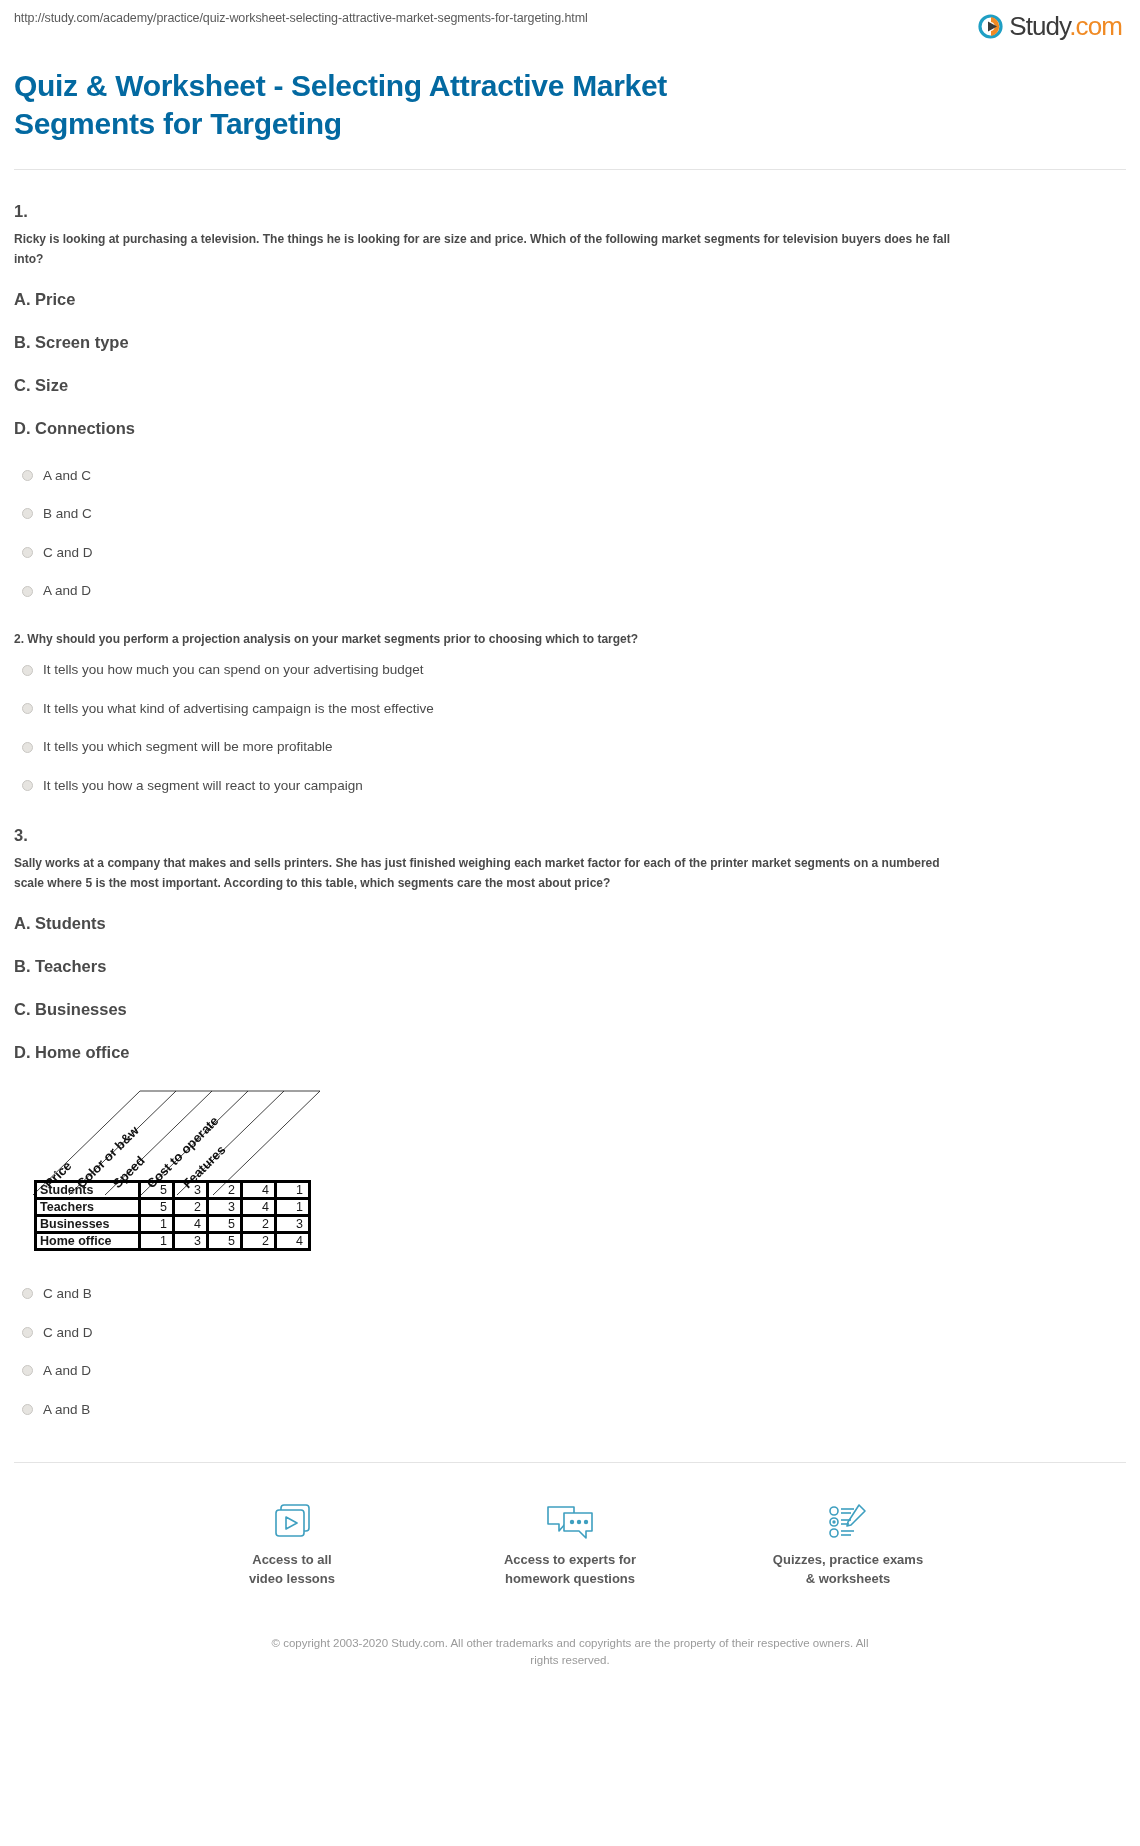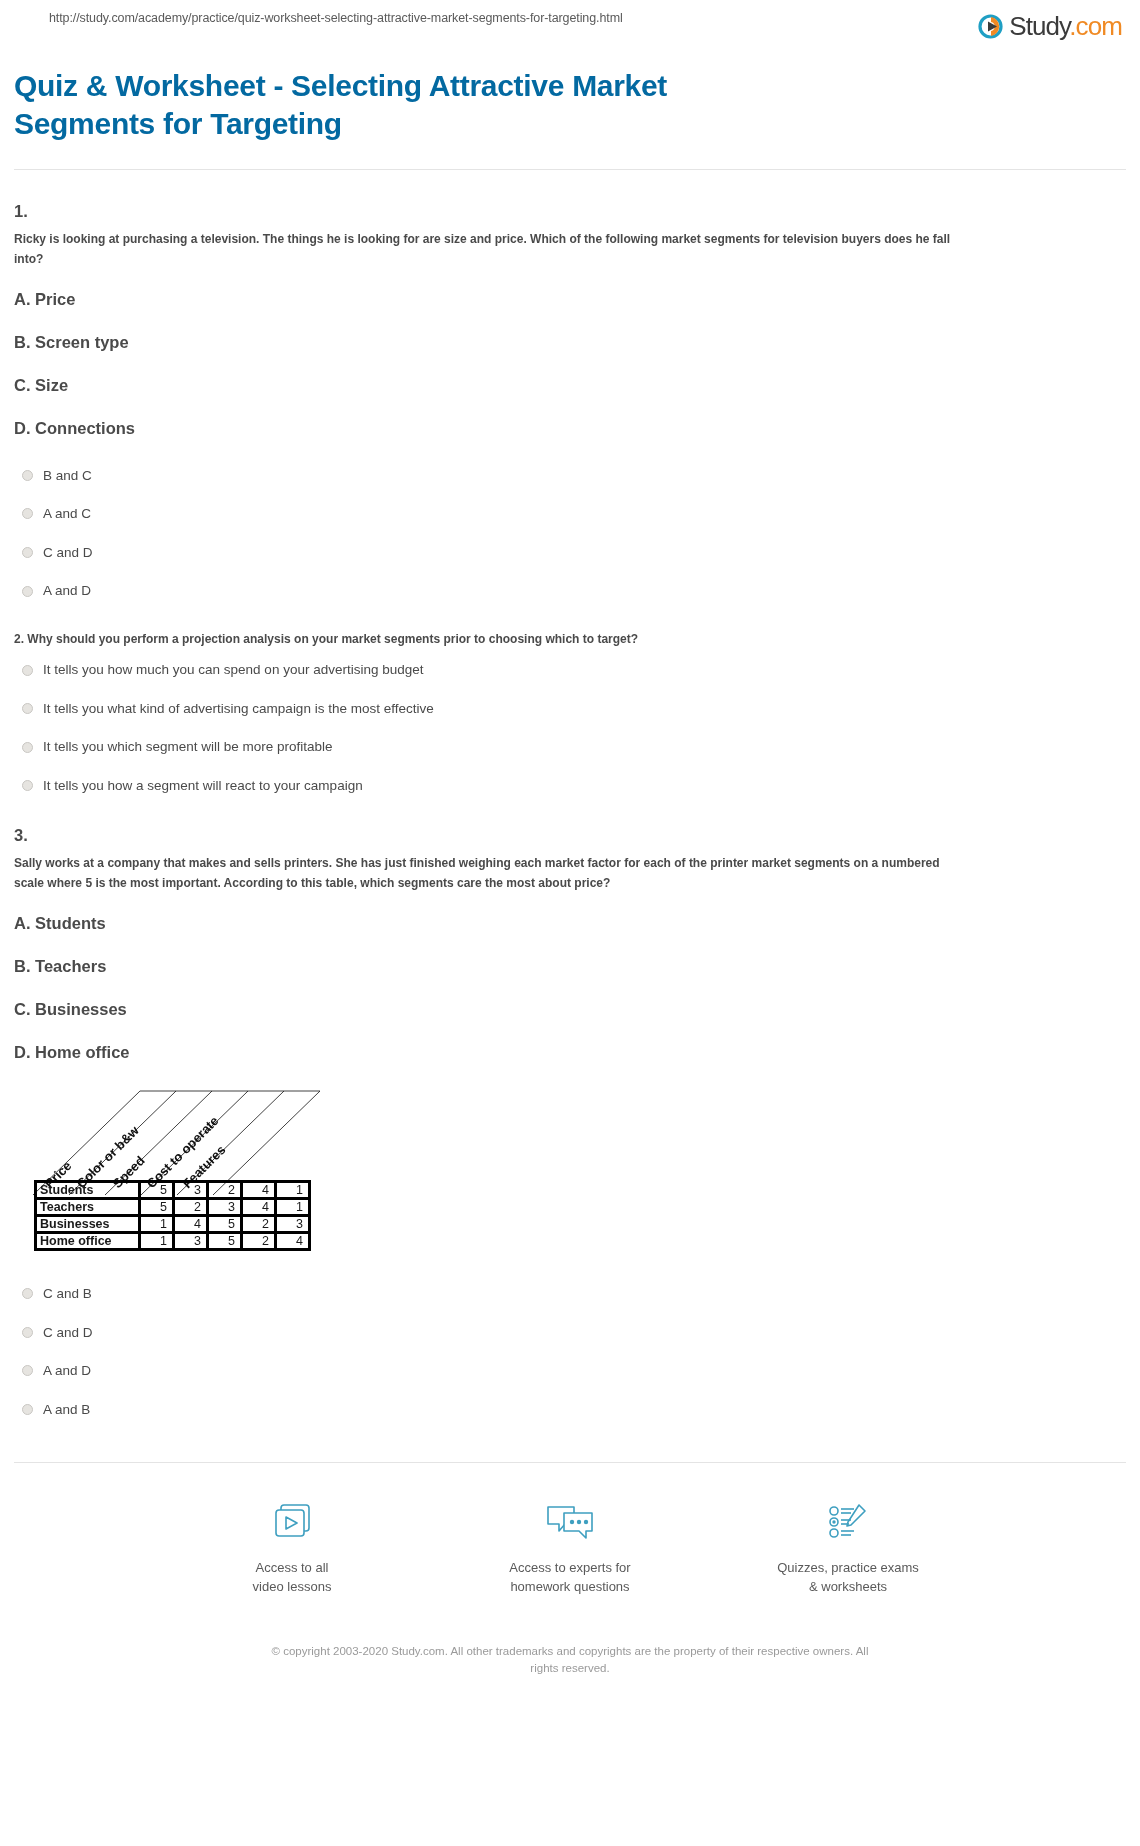--- a/index.html
+++ b/index.html
@@ -30,21 +30,20 @@
     justify-content: space-between;
     padding: 11px 18px 0 14px;
     box-sizing: border-box;
   }
   .url-text {
     font-size: 12.5px;
     color: #5a5a5a;
     letter-spacing: -0.1px;
     line-height: 1.2;
     font-family: "Liberation Sans", sans-serif;
-    margin-left: 35px;
   }
   .brand {
     display: flex;
     align-items: center;
     gap: 6px;
     margin-top: 2px;
   }
   .brand-mark {
     width: 25px;
     height: 25px;
@@ -211,24 +210,25 @@
     width: 170px;
     text-align: center;
   }
   .feature-icon {
     height: 48px;
     display: flex;
     align-items: center;
     justify-content: center;
   }
   .feature-label {
-    margin-top: 12px;
+    margin-top: 4px;
     font-size: 13px;
     color: #5a5a5a;
     line-height: 1.45;
+    font-weight: bold;
   }
   .copyright {
     margin: 46px auto 0 auto;
     width: 620px;
     text-align: center;
     font-size: 11.5px;
     color: #9a9a9a;
     line-height: 1.5;
   }
 </style>
@@ -262,25 +262,25 @@
       <div class="q-number">1.</div>
       <div class="q-text">Ricky is looking at purchasing a television. The things he is looking for are size and price. Which of the following market segments for television buyers does he fall into?</div>
       <div class="choice-line">A. Price</div>
       <div class="choice-line">B. Screen type</div>
       <div class="choice-line">C. Size</div>
       <div class="choice-line">D. Connections</div>
 
       <div class="options">
         <div class="option">
           <span class="radio"></span>
+          <span class="option-label">A and C</span>
+        </div>
+        <div class="option">
+          <span class="radio"></span>
           <span class="option-label">B and C</span>
-        </div>
-        <div class="option">
-          <span class="radio"></span>
-          <span class="option-label">A and C</span>
         </div>
         <div class="option">
           <span class="radio"></span>
           <span class="option-label">C and D</span>
         </div>
         <div class="option">
           <span class="radio"></span>
           <span class="option-label">A and D</span>
         </div>
       </div>

